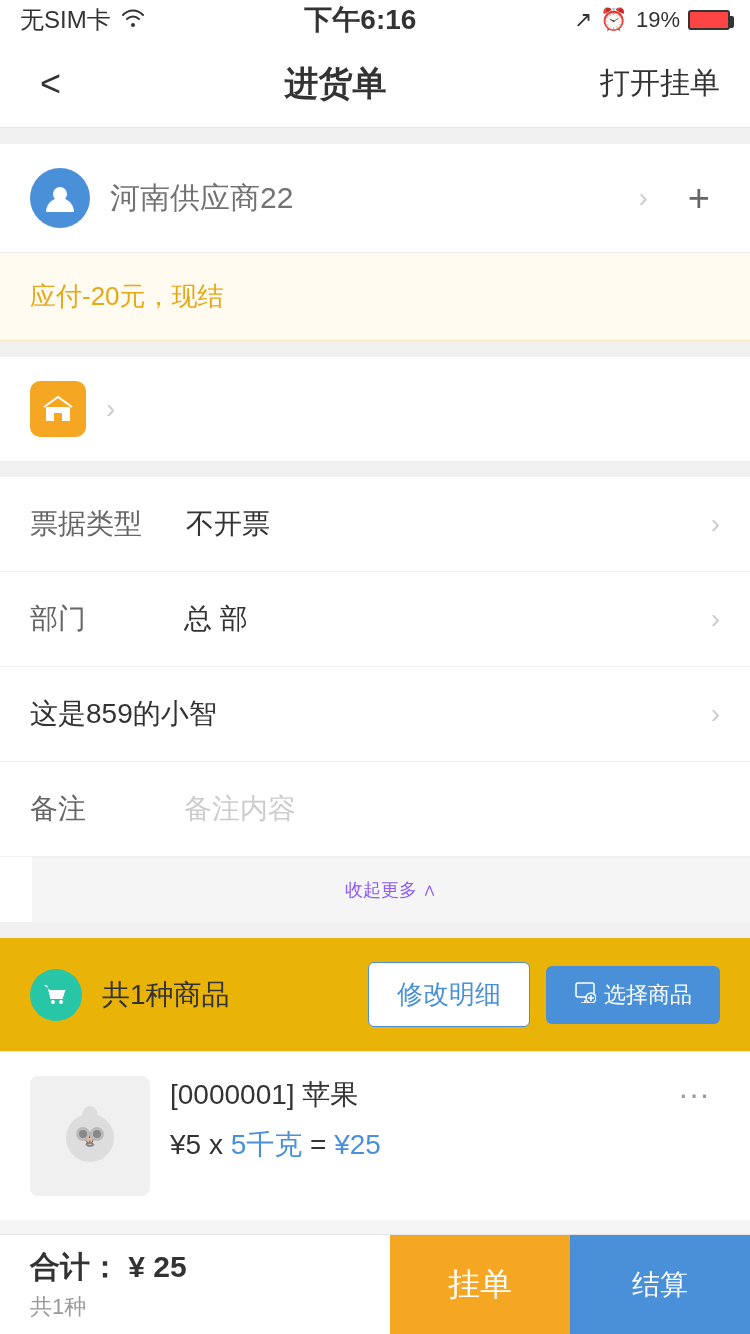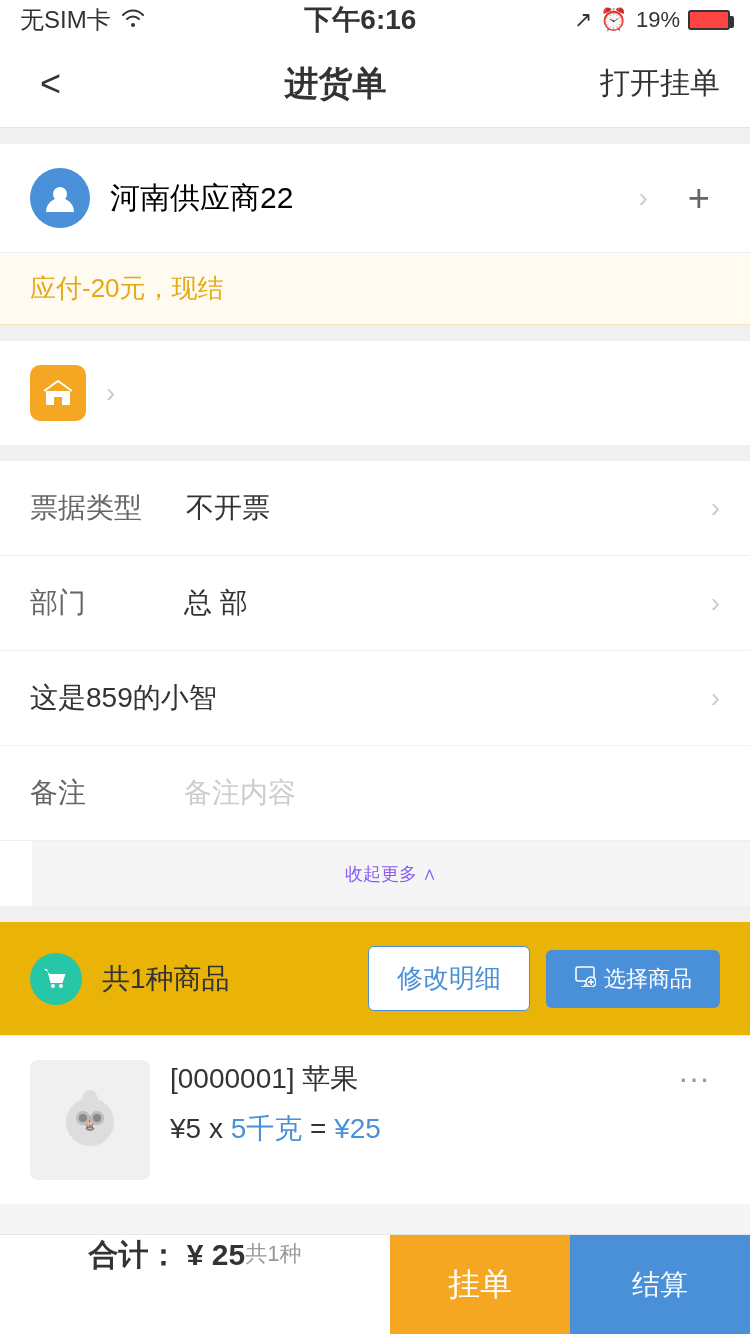--- a/index.html
+++ b/index.html
@@ -107,37 +107,37 @@
       display: flex;
       align-items: center;
       justify-content: center;
       margin-right: 20px;
       flex-shrink: 0;
     }
     .supplier-avatar svg { width: 36px; height: 36px; }
     .supplier-name {
       flex: 1;
       font-size: 30px;
-      color: #000000;
+      color: #737373;
     }
     .supplier-arrow {
       color: #ccc;
       font-size: 28px;
       margin-right: 30px;
     }
     .supplier-plus {
       font-size: 38px;
       color: #666;
       padding: 0 10px;
     }
 
     
     .notice-bar {
       background: #fffbf0;
-      padding: 18px 30px;
+      padding: 26px 30px;
       font-size: 26px;
       color: #e6a817;
       border-bottom: 1px solid #f5e5c0;
     }
 
     
     .warehouse-row {
       display: flex;
       align-items: center;
       padding: 24px 30px;
@@ -304,21 +304,21 @@
       width: 750px;
       height: 100px;
       display: flex;
       align-items: stretch;
       background: #fff;
       border-top: 1px solid #e5e5e5;
     }
     .bottom-total {
       flex: 1;
       display: flex;
-      flex-direction: row;
+      flex-direction: column;
       justify-content: center;
       padding: 0 30px;
     }
     .total-amount {
       font-size: 30px;
       color: #333;
       font-weight: 600;
     }
     .total-count {
       font-size: 22px;

